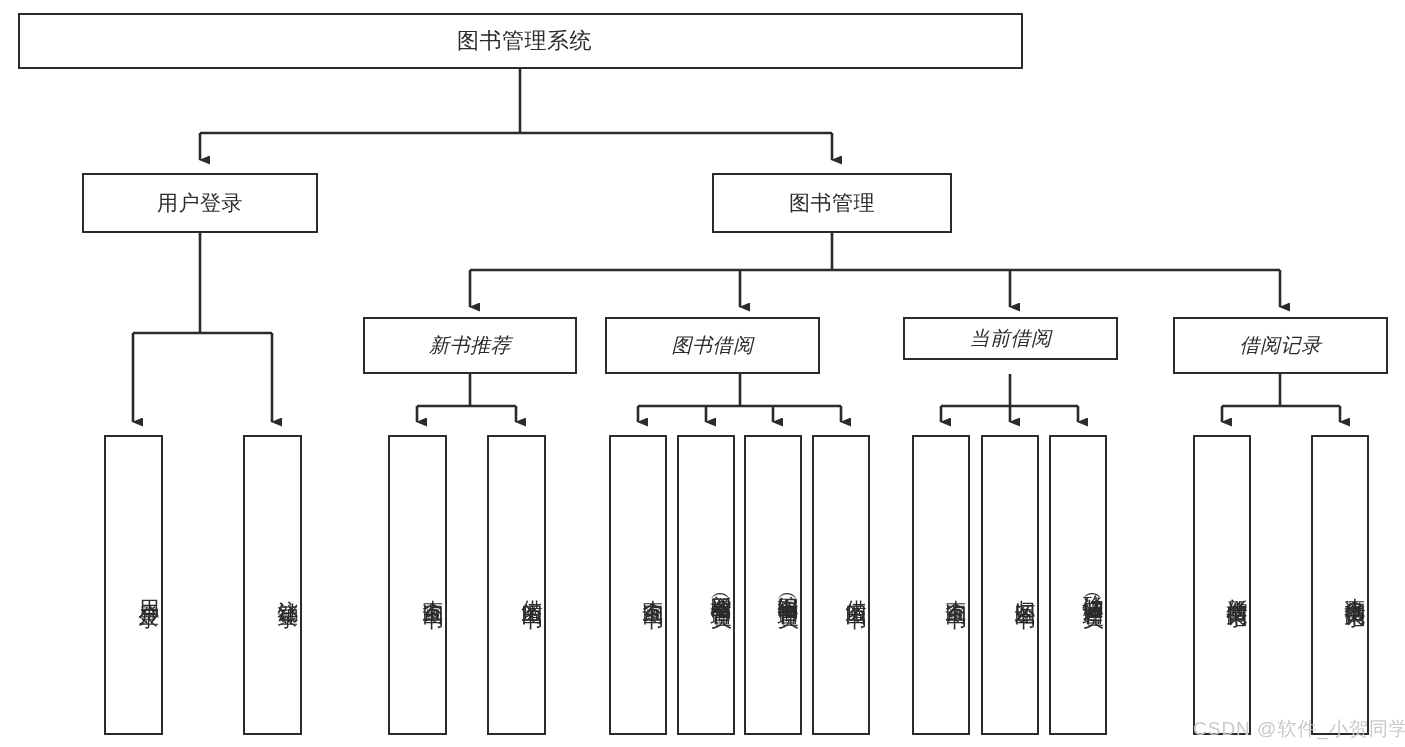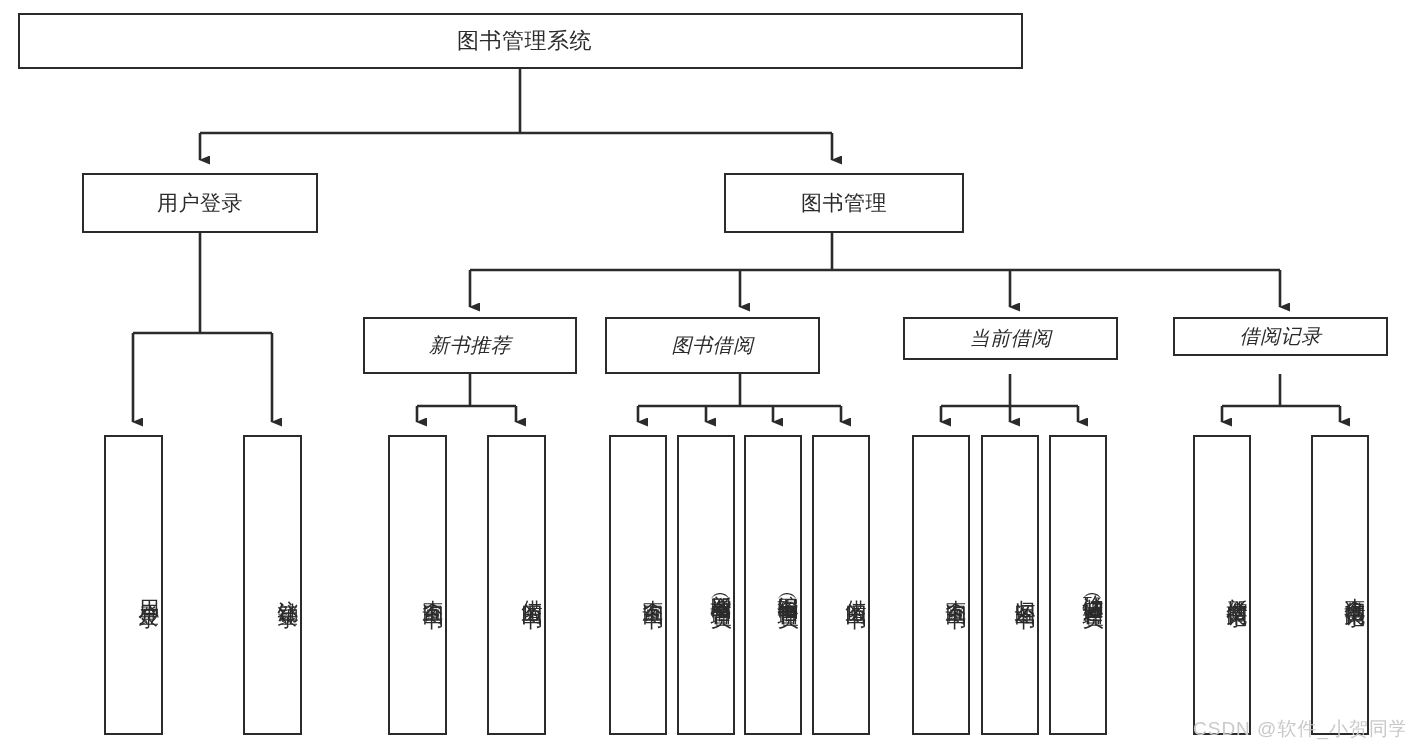--- a/index.html
+++ b/index.html
@@ -98,34 +98,34 @@
     </g>
   </svg>
 
   <div class="node root" style="left:18px;top:13px;width:1005px;height:56px;">
     <span>图书管理系统</span>
   </div>
 
   <div class="node lvl2" style="left:82px;top:173px;width:236px;height:60px;">
     <span>用户登录</span>
   </div>
-  <div class="node lvl2" style="left:712px;top:173px;width:240px;height:60px;margin-left:12px;">
+  <div class="node lvl2" style="left:712px;top:173px;width:240px;height:60px;">
     <span>图书管理</span>
   </div>
 
   <div class="node lvl3" style="left:363px;top:317px;width:214px;height:57px;">
     <span>新书推荐</span>
   </div>
   <div class="node lvl3" style="left:605px;top:317px;width:215px;height:57px;">
     <span>图书借阅</span>
   </div>
   <div class="node lvl3" style="left:903px;top:317px;width:215px;height:43px;">
     <span>当前借阅</span>
   </div>
-  <div class="node lvl3" style="left:1173px;top:317px;width:215px;height:39px;">
+  <div class="node lvl3" style="left:1173px;top:317px;width:215px;height:57px;">
     <span>借阅记录</span>
   </div>
 
   <div class="node leaf" style="left:104px;top:435px;width:59px;height:300px;">
     <span>用户登录</span>
   </div>
   <div class="node leaf" style="left:243px;top:435px;width:59px;height:300px;">
     <span>注销登录</span>
   </div>
 

